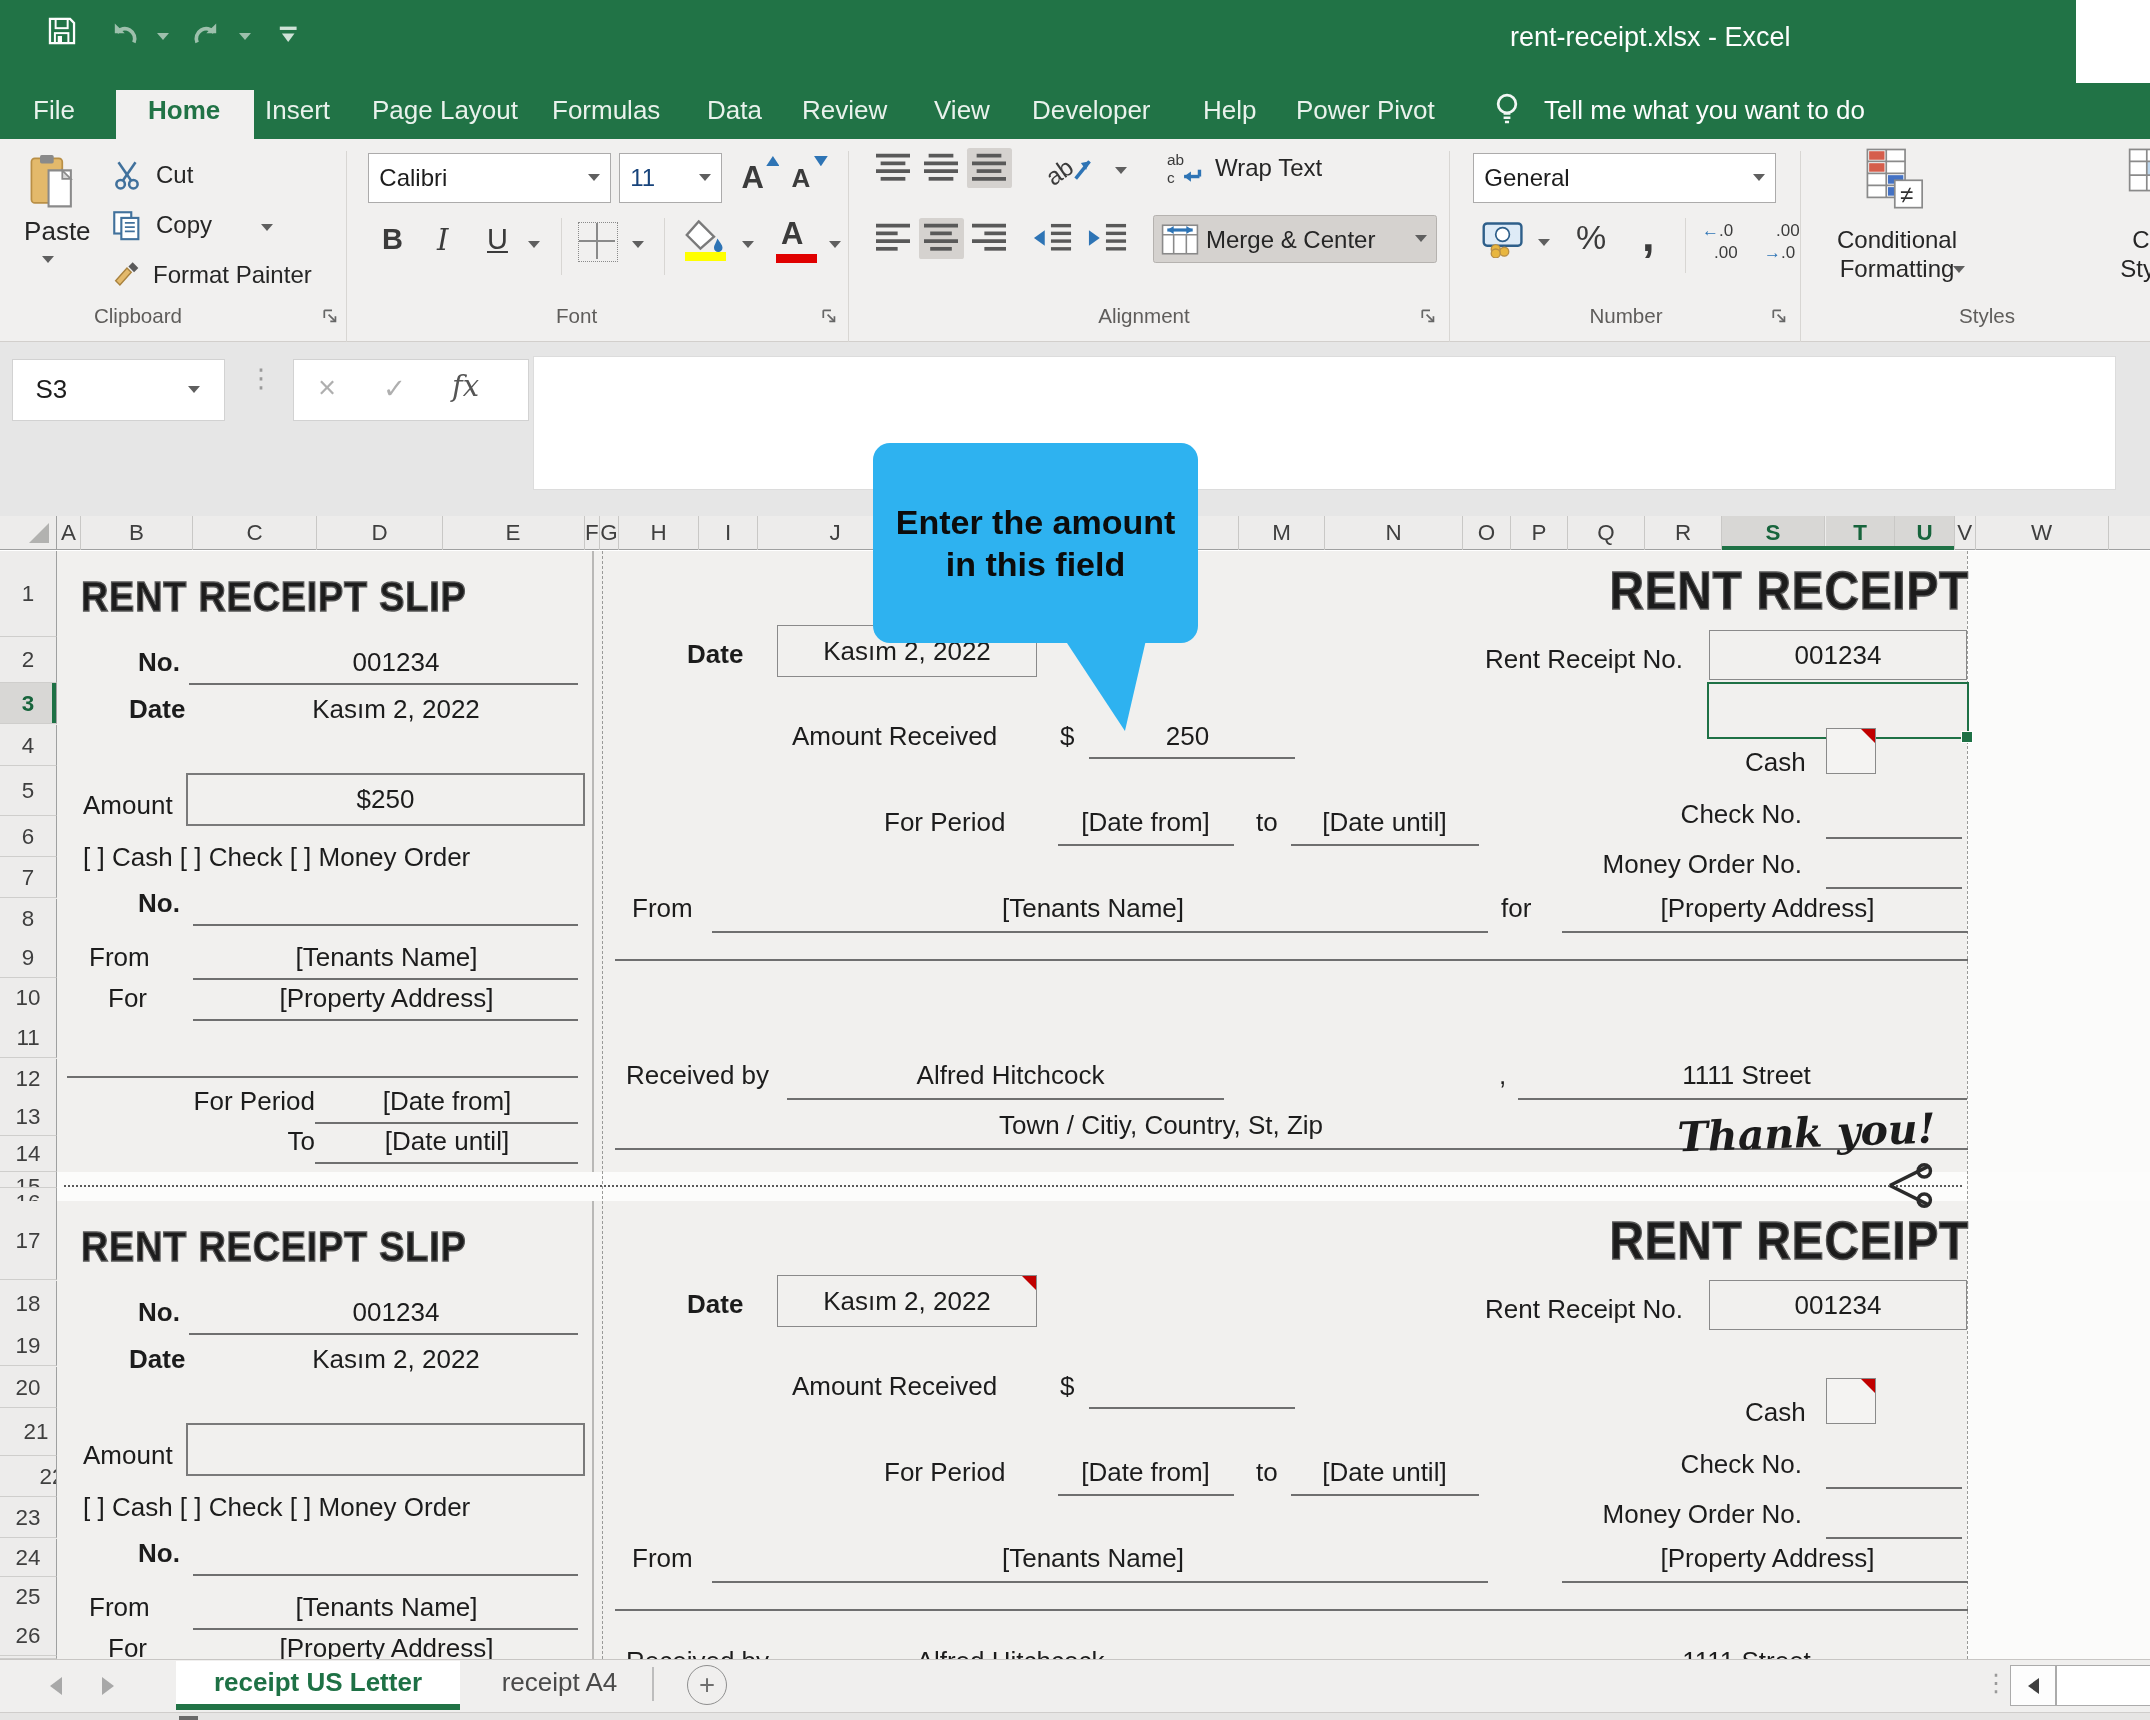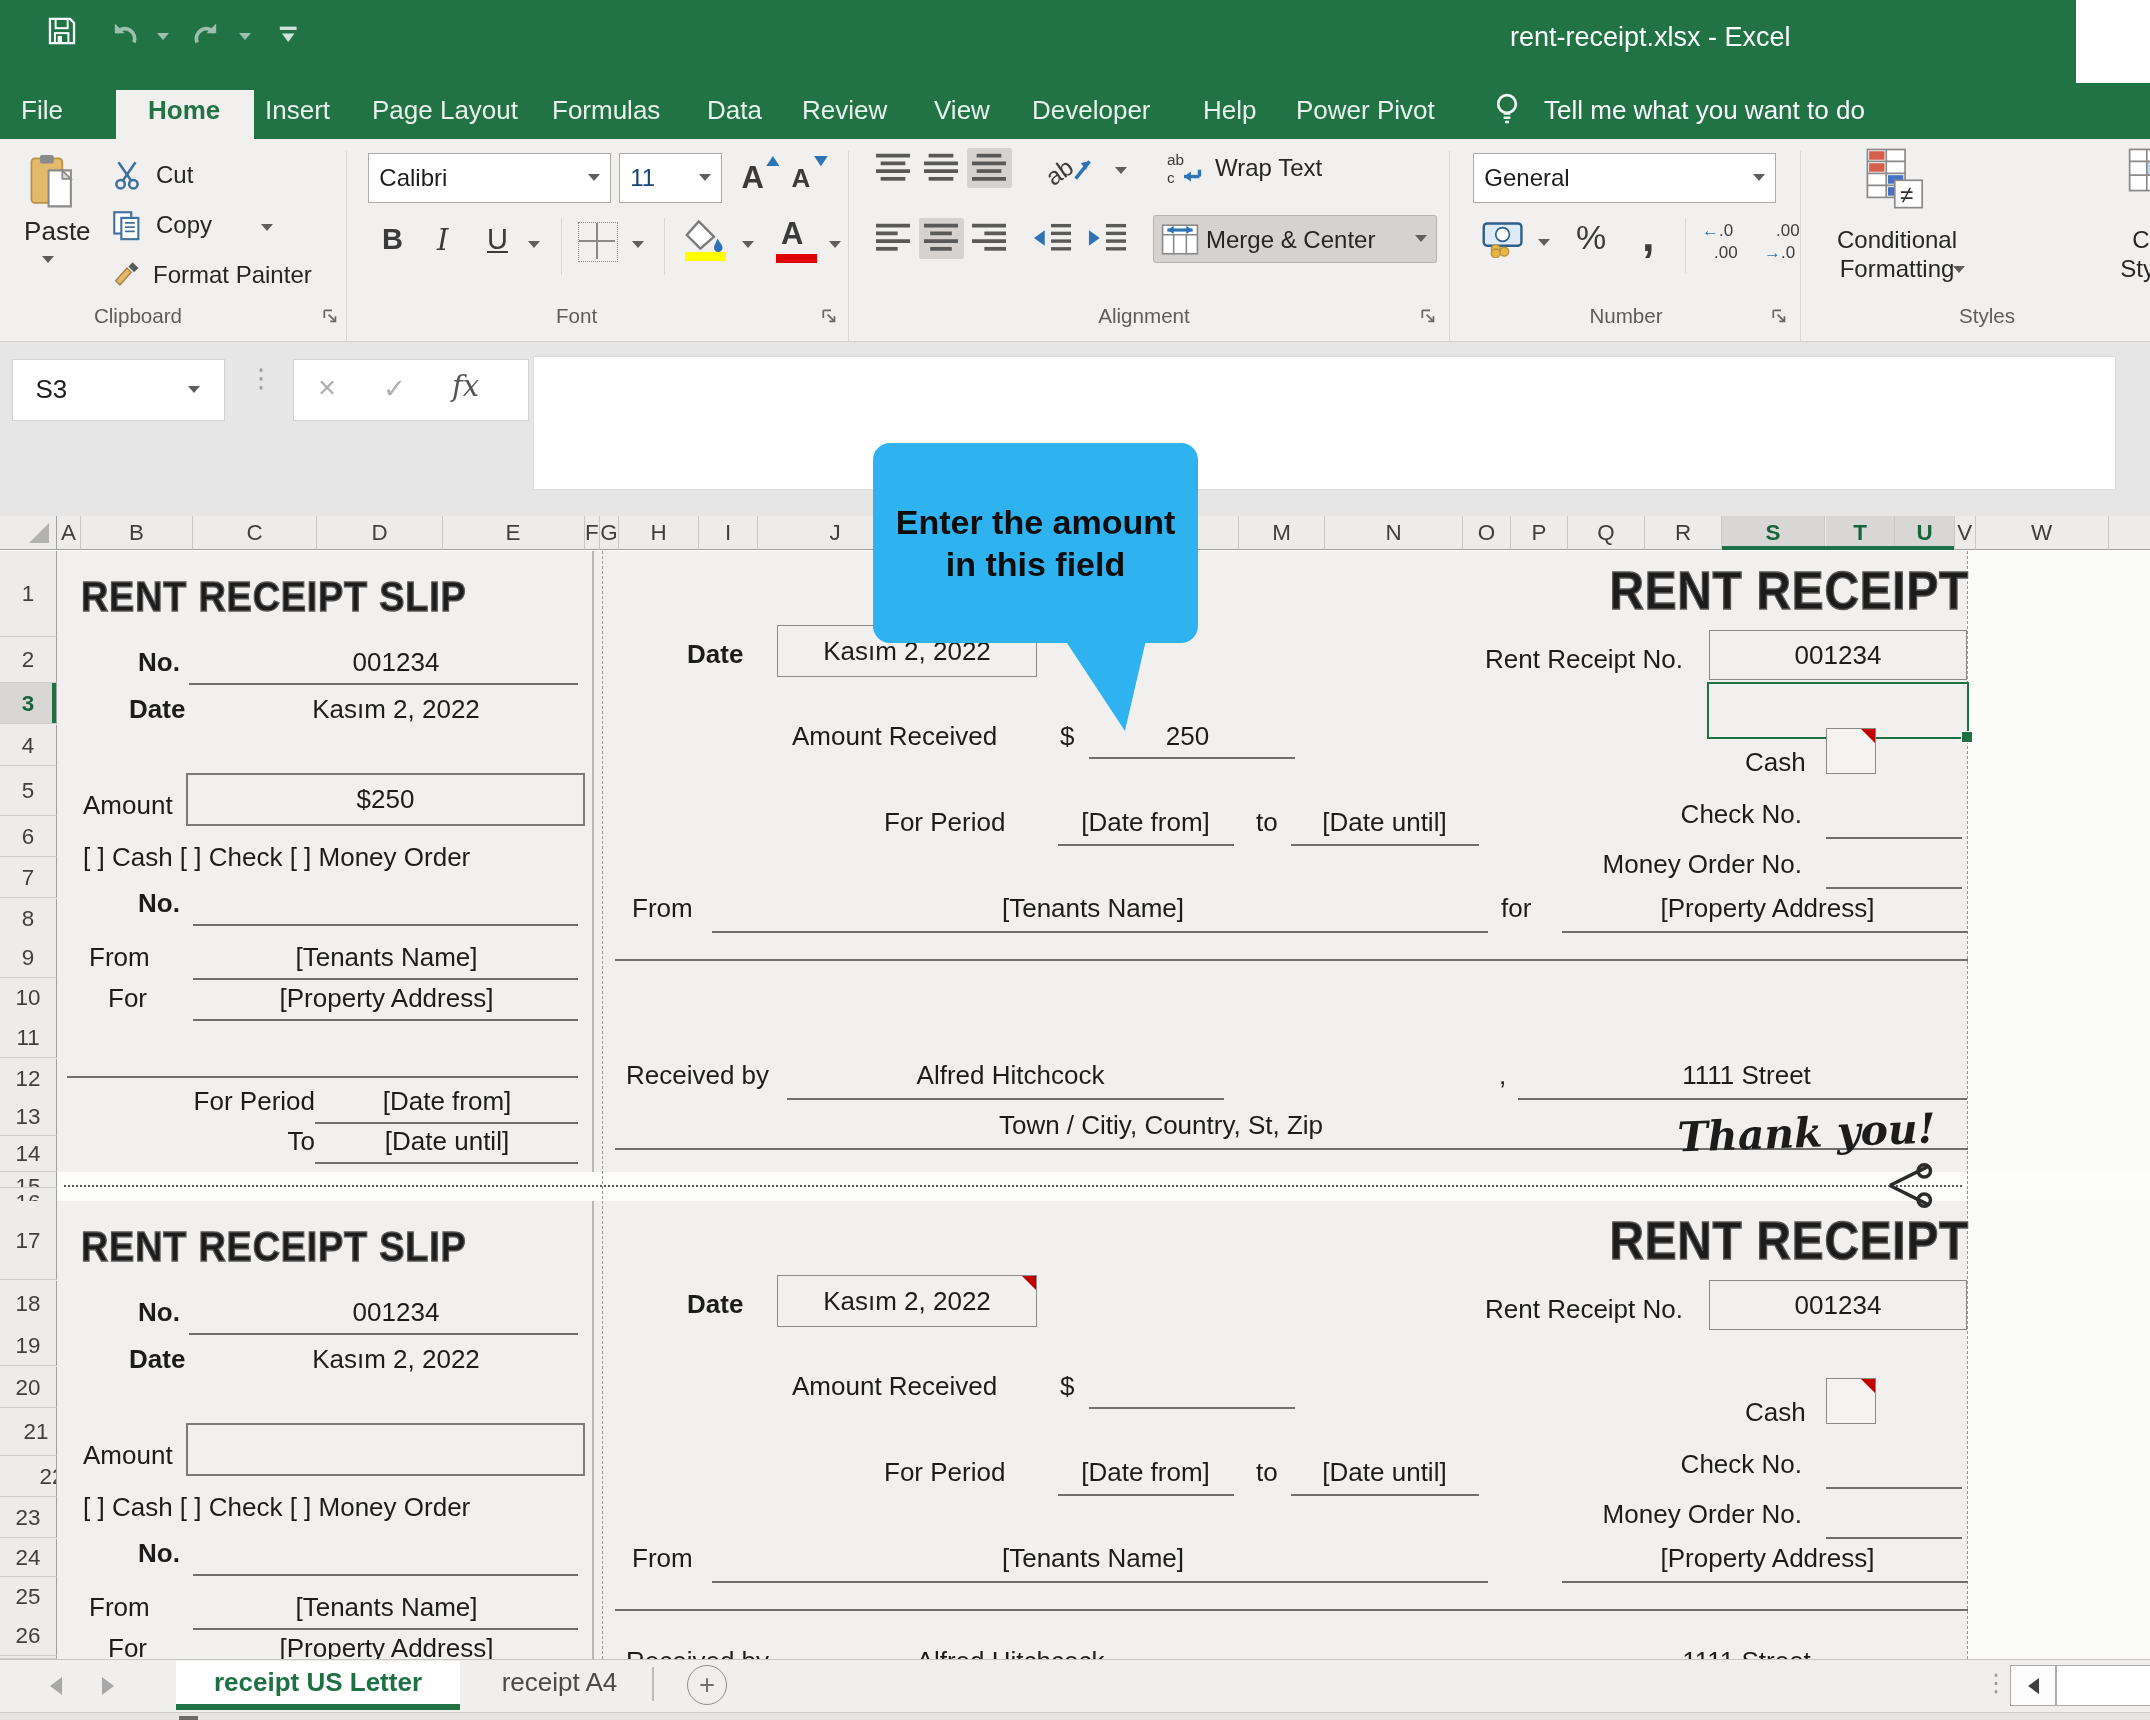--- a/index.html
+++ b/index.html
@@ -92,21 +92,21 @@
     <svg width="22.4" height="26" viewBox="0 0 16 18">
         <rect x="2" y="3" width="12" height="2.4" fill="#CFE2D7"></rect>
         <path d="M3.5 8l4.5 6 4.5-6z" fill="#CFE2D7"></path>
       </svg>
   </div>
   <div class="title-text" style="left:1510px">rent-receipt.xlsx  -  Excel</div>
 </div>
 
 <div class="abs menubar">
   <div class="mtab-active-bg"></div>
-  <span class="mtab" style="left:21px">File</span>
+  <span class="mtab" style="left:33px">File</span>
   <span class="mtab" style="left:148px;color:#217346;font-weight:bold">Home</span>
   <span class="mtab" style="left:265px">Insert</span>
   <span class="mtab" style="left:372px">Page Layout</span>
   <span class="mtab" style="left:552px">Formulas</span>
   <span class="mtab" style="left:707px">Data</span>
   <span class="mtab" style="left:802px">Review</span>
   <span class="mtab" style="left:934px">View</span>
   <span class="mtab" style="left:1032px">Developer</span>
   <span class="mtab" style="left:1203px">Help</span>
   <span class="mtab" style="left:1296px">Power Pivot</span>

